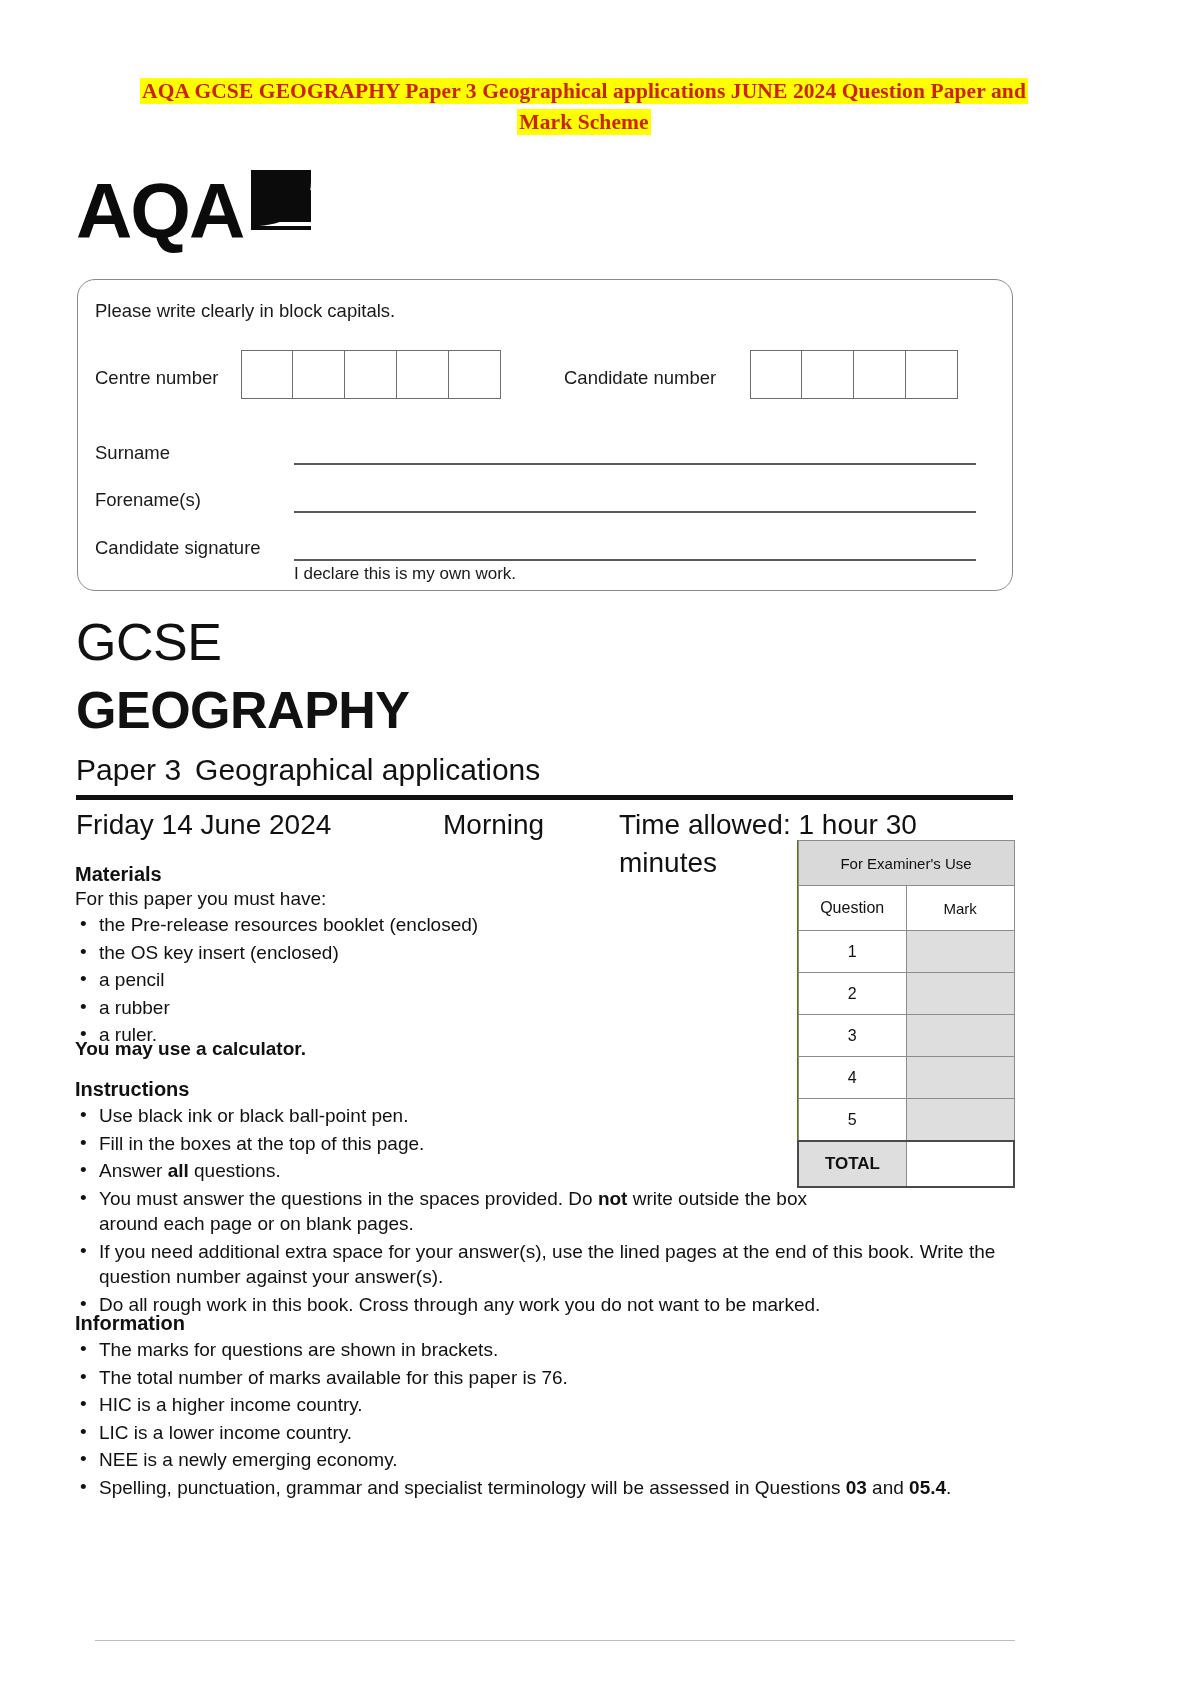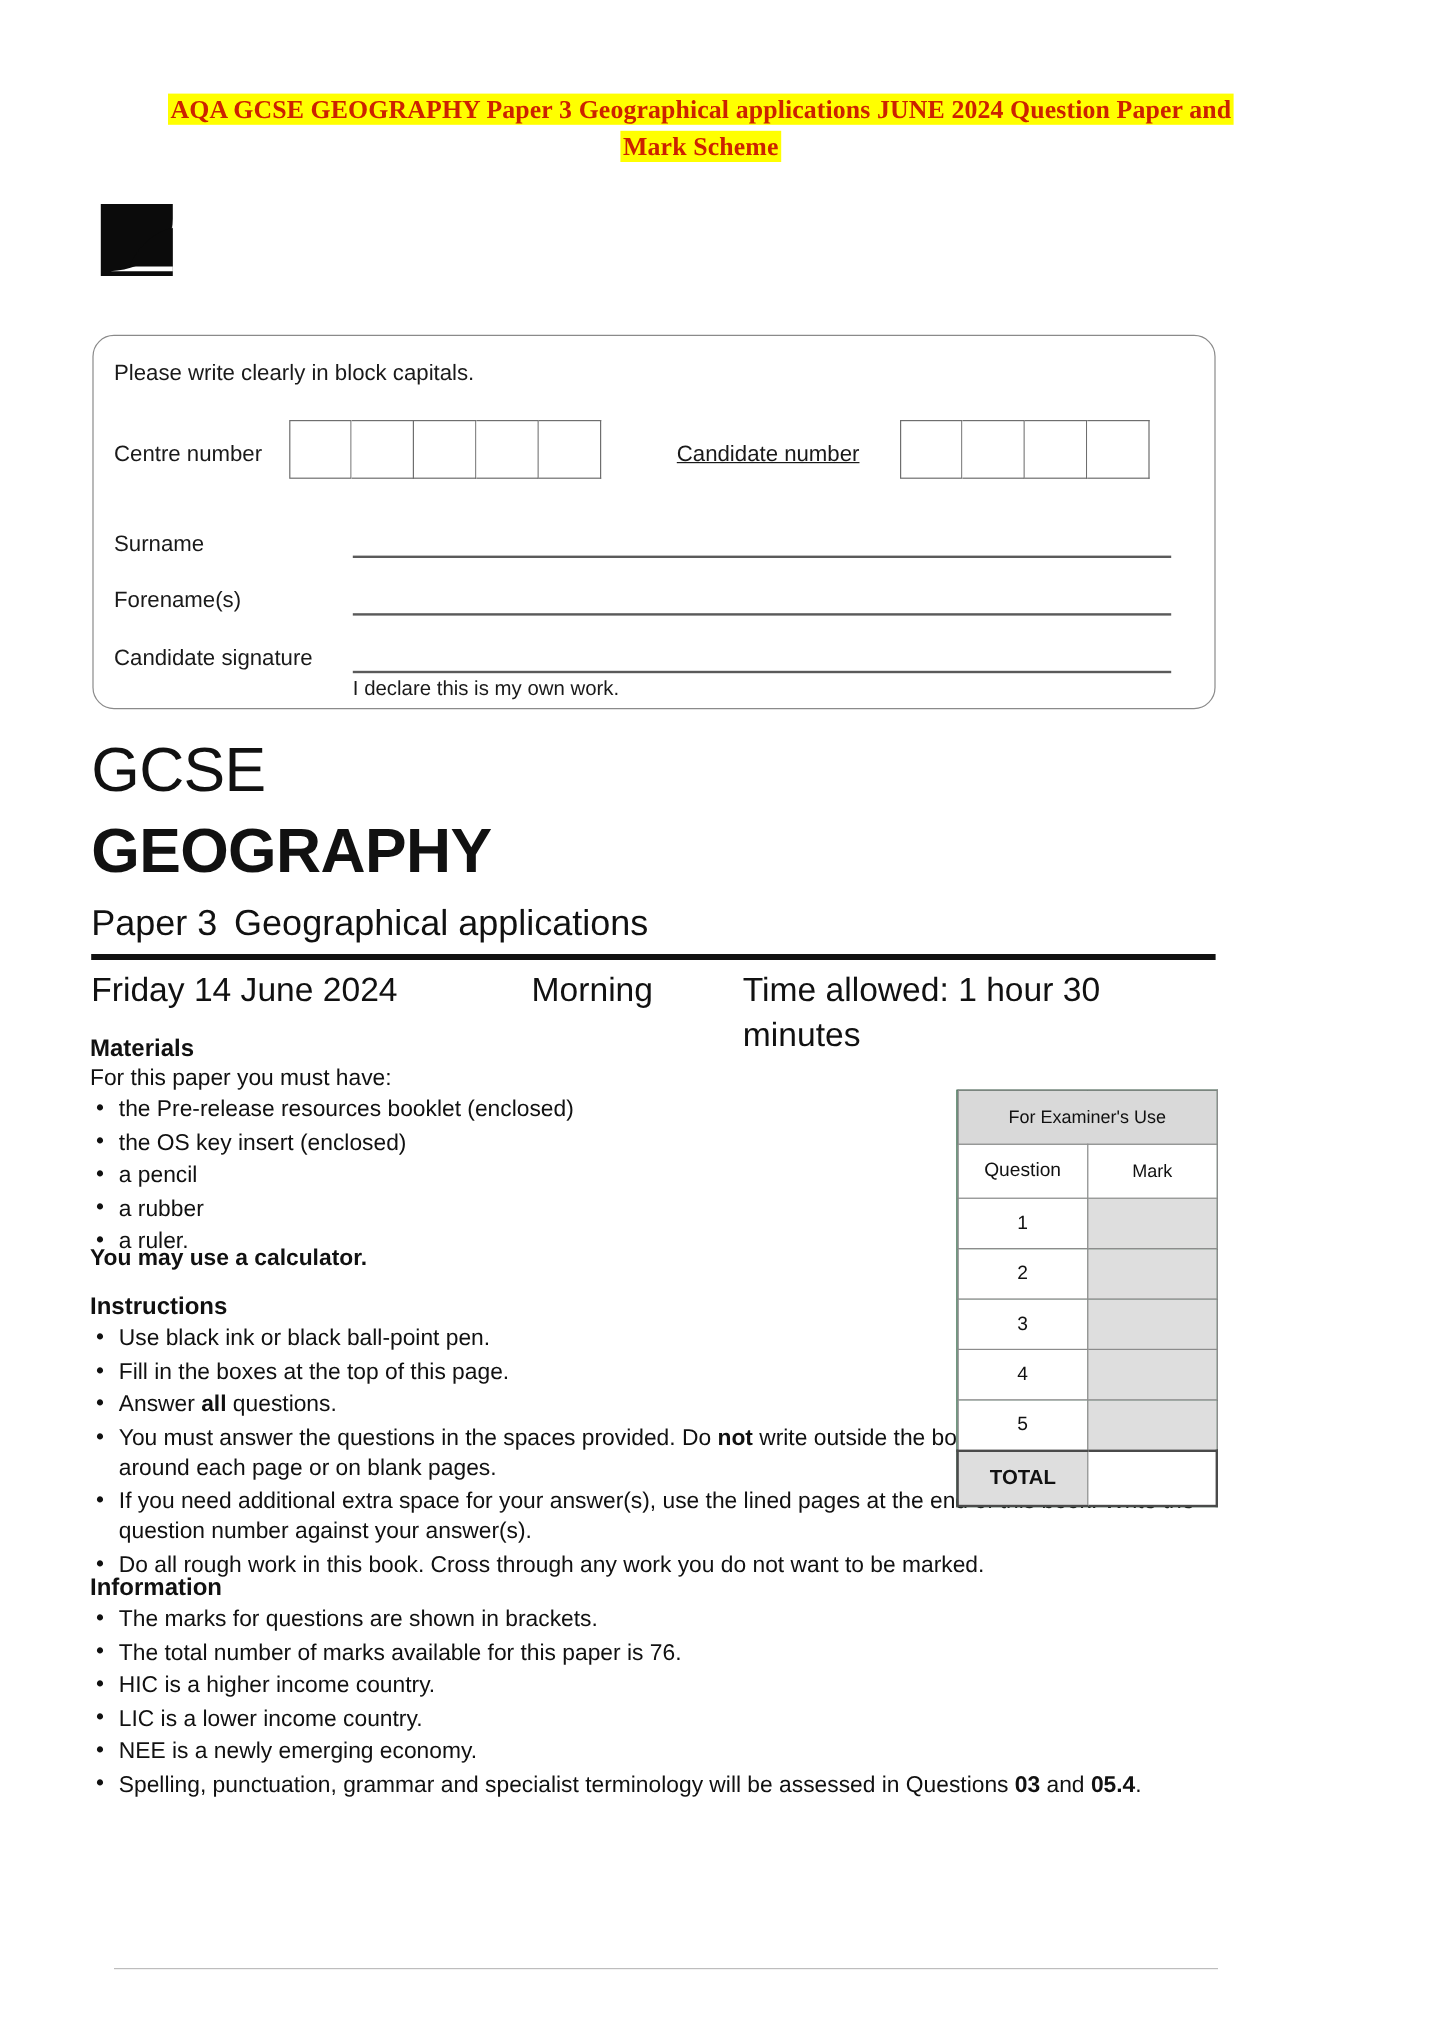--- a/index.html
+++ b/index.html
@@ -90,21 +90,20 @@
     top: 367px;
     font-size: 18.5px;
     color: #1a1a1a;
   }
   .candidate-label {
     position: absolute;
     left: 564px;
     top: 367px;
     font-size: 18.5px;
     color: #1a1a1a;
-    text-decoration: underline;
   }
   .boxrow {
     position: absolute;
     display: flex;
   }
   .boxrow .cell {
     width: 52px;
     height: 49px;
     border: 1.3px solid #6e6e6e;
     border-left: none;
@@ -236,26 +235,26 @@
   #calculator-note{ top: 1038px; font-weight: bold; }
   #instructions-head { top: 1078px; }
   #instructions-list { top: 1103px; width: 920px; }
   #information-head { top: 1312px; }
   #information-list { top: 1337px; width: 920px; }
 
   
   .exam-table {
     position: absolute;
     left: 797px;
-    top: 908px;
+    top: 840px;
     width: 218px;
     border-collapse: collapse;
     font-size: 15px;
     color: #111;
-    background: #14532d;
+    background: #4d7c0f;
   }
   .exam-table td, .exam-table th {
     border: 1.2px solid #8c8c8c;
     text-align: center;
     padding: 0;
     height: 41px;
     font-weight: normal;
   }
   .exam-table .hdr-band {
     background: #d9d9d9;
@@ -302,20 +301,21 @@
 <body>
 
 <div class="page">
 
   <div class="banner">
     <span class="hl">AQA GCSE GEOGRAPHY Paper 3 Geographical applications JUNE 2024 Question Paper and</span><br>
     <span class="hl">Mark Scheme</span>
   </div>
 
   <div class="logo">
+    <div class="logo-text">AQA</div>
     <div class="logo-mark">
       <svg width="64" height="64" viewBox="0 0 64 64" aria-hidden="true">
         <path d="M2 2 H62 V62 H2 Z" fill="#0b0b0b"></path>
         <path d="M62 14 C62 40 40 56 10 58 L62 58 Z" fill="#ffffff"></path>
         <path d="M62 22 C50 24 34 34 26 54 L62 54 Z" fill="#0b0b0b"></path>
       </svg>
     </div>
   </div>
 
   <div class="details-box"></div>

